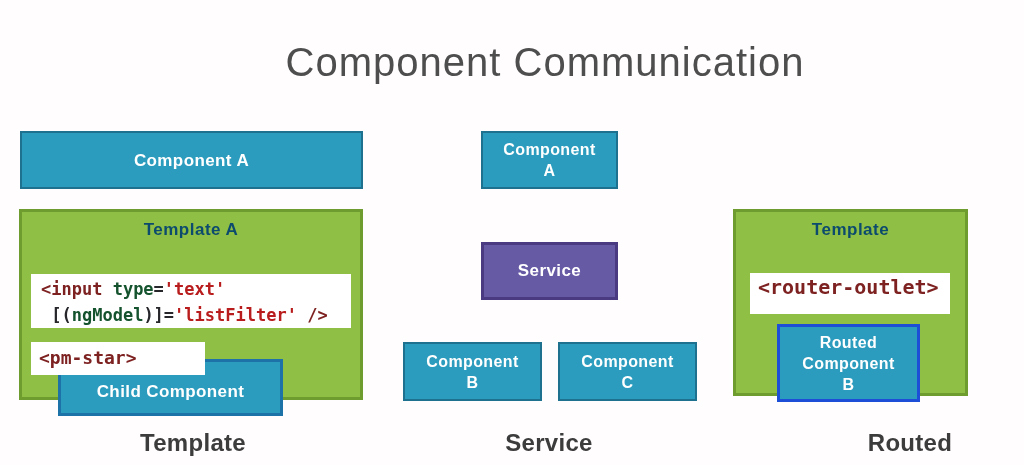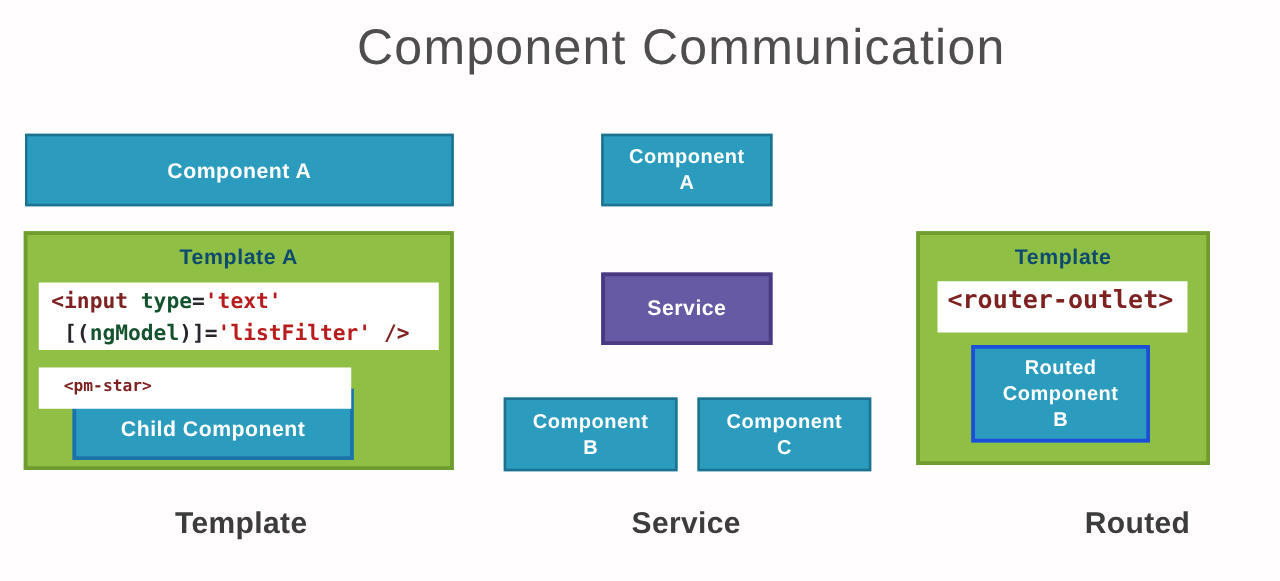--- a/index.html
+++ b/index.html
@@ -1,21 +1,21 @@
 <!DOCTYPE html>
 <html><head>
 <meta charset="utf-8">
 <style>
   html,body{margin:0;padding:0;}
   body{
     width:1024px;height:465px;position:relative;overflow:hidden;
     background:#fffdfd;
     font-family:"Liberation Sans", sans-serif;
   }
-  .abs{position:absolute;box-sizing:border-box;}
+  .abs{position:absolute;box-sizing:border-box;margin-top:24px;}
 
   
   .slide-title{
     left:0;top:16px;width:1024px;padding-left:66px;
     text-align:center;
     font-size:40px;font-weight:300;color:#4e4e4e;letter-spacing:1px;
   }
 
   
   .teal-box{
@@ -51,21 +51,21 @@
   .c-maroon{color:#7d2121;}
   .c-red{color:#14532d;}
   .c-dark{color:#26262b;}
   .c-blue{color:#b91c1c;}
 
   
   .l-comp-a{left:20px;top:107px;width:343px;height:58px;font-size:17px;}
   .l-green{left:19px;top:185px;width:344px;height:191px;}
   .l-code-input{left:9px;top:38px;width:320px;height:54px;font-size:17px;line-height:26px;padding:2px 0 0 10px;}
   .l-child{left:36px;top:123px;width:225px;height:57px;font-size:17px;z-index:1;padding-top:8px;}
-  .l-pmstar{left:9px;top:106px;width:250px;height:33px;font-size:13px;line-height:31px;padding-left:20px;z-index:2;}
+  .l-pmstar{left:9px;top:106px;width:174px;height:33px;font-size:18px;line-height:31px;padding-left:8px;z-index:2;}
   .l-caption{left:93px;top:405px;width:200px;}
 
   
   .m-comp-a{left:481px;top:107px;width:137px;height:58px;font-size:16px;}
   .m-service{left:481px;top:218px;width:137px;height:58px;font-size:17px;}
   .m-comp-b{left:403px;top:318px;width:139px;height:59px;font-size:16px;}
   .m-comp-c{left:558px;top:318px;width:139px;height:59px;font-size:16px;}
   .m-caption{left:449px;top:405px;width:200px;}
 
   

